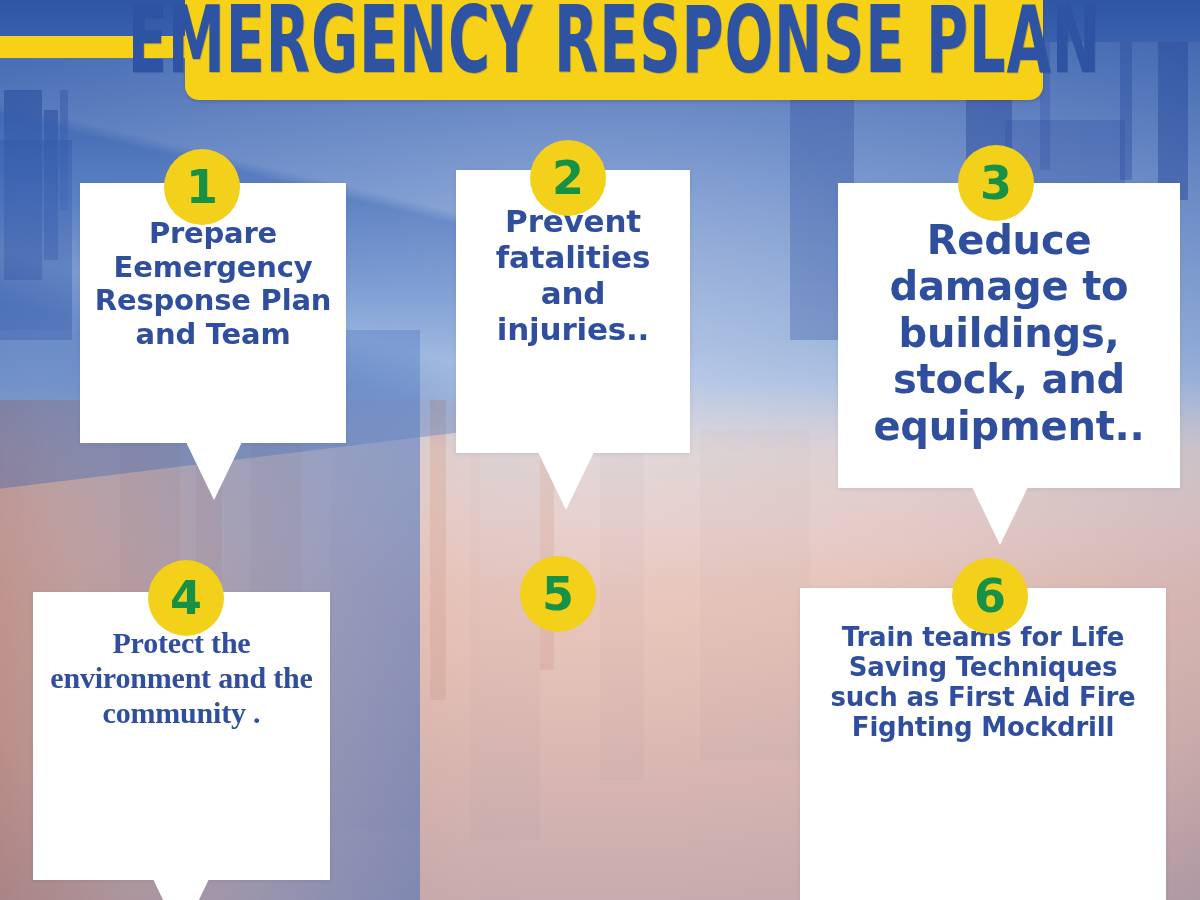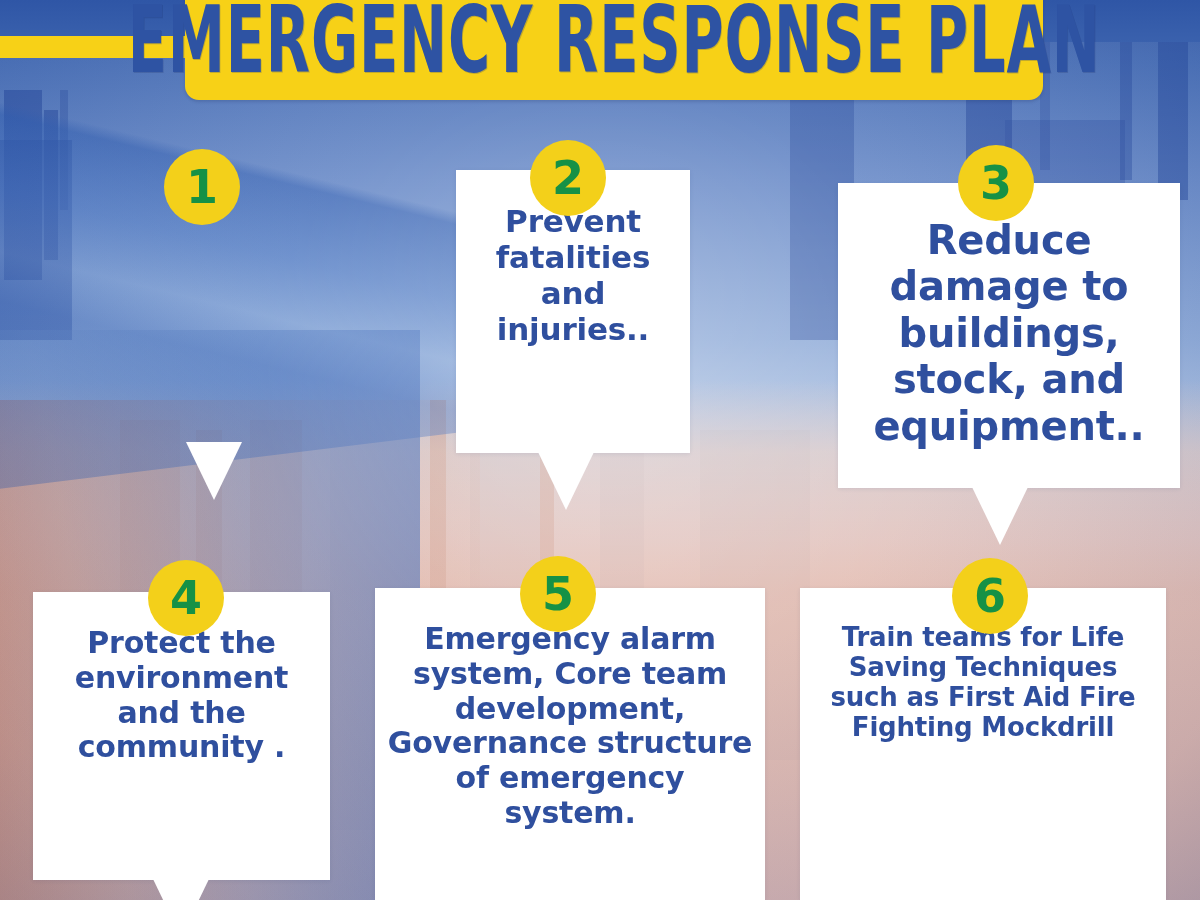--- a/index.html
+++ b/index.html
@@ -157,21 +157,21 @@
 
   #card3 { left:838px; top:183px; width:342px; height:305px; }
   #tail3 { left:972px; top:487px; }
   #badge3{ left:958px; top:145px; }
   #card3 .card-text { font-size:40px; }
 
   
   #card4 { left:33px;  top:592px; width:297px; height:288px; }
   #tail4 { left:153px; top:879px; }
   #badge4{ left:148px; top:560px; }
-  #card4 .card-text { font-size:30px; }
+  #card4 .card-text { font-size:30px;font-family:Liberation Serif, serif; }
 
   #card5 { left:375px; top:588px; width:390px; height:312px; }
   #badge5{ left:520px; top:556px; }
   #card5 .card-text { font-size:30px; }
 
   #card6 { left:800px; top:588px; width:366px; height:312px; }
   #badge6{ left:952px; top:558px; }
   #card6 .card-text { font-size:26px; }
 </style>
 </head>
@@ -208,20 +208,23 @@
   <div class="bg-layer bg-cool-right"></div>
   <div class="bg-layer bg-piperack"></div>
   <div class="bg-layer bg-vignette"></div>
   <div class="bg-layer bg-headerband"></div>
 
   <div class="banner-stub"></div>
   <div class="banner">
     <div class="banner-title">EMERGENCY RESPONSE PLAN</div>
   </div>
 
+  <div class="card" id="card1">
+    <div class="card-text">Prepare Eemergency Response Plan and Team</div>
+  </div>
   <div class="card-tail" id="tail1"></div>
   <div class="badge" id="badge1">1</div>
 
   <div class="card" id="card2">
     <div class="card-text">Prevent fatalities and injuries..</div>
   </div>
   <div class="card-tail" id="tail2"></div>
   <div class="badge" id="badge2">2</div>
 
   <div class="card" id="card3">
@@ -229,23 +232,20 @@
   </div>
   <div class="card-tail" id="tail3"></div>
   <div class="badge" id="badge3">3</div>
 
   <div class="card" id="card4">
     <div class="card-text">Protect the environment and the community .</div>
   </div>
   <div class="card-tail" id="tail4"></div>
   <div class="badge" id="badge4">4</div>
 
-  <div class="card" id="card5">
-    <div class="card-text">Emergency alarm system, Core team development, Governance structure of emergency system.</div>
-  </div>
   <div class="badge" id="badge5">5</div>
 
   <div class="card" id="card6">
     <div class="card-text">Train teams for Life Saving Techniques such as First Aid Fire Fighting Mockdrill</div>
   </div>
   <div class="badge" id="badge6">6</div>
 
 </div>
 
 </body></html>

